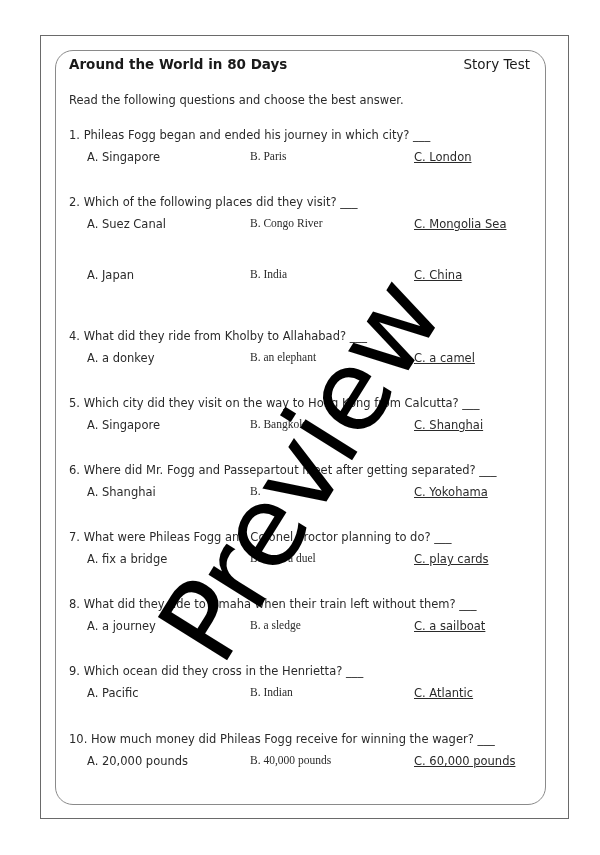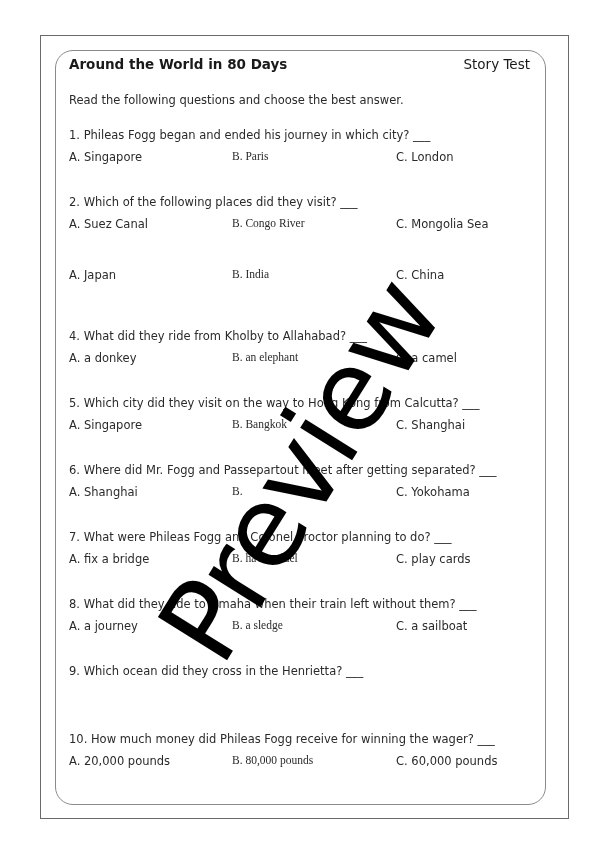--- a/index.html
+++ b/index.html
@@ -7,23 +7,23 @@
          font-family: "DejaVu Sans", sans-serif; color: #2a2a2a; }
   .outer-frame { position: absolute; left: 40px; top: 35px; width: 529px; height: 784px;
                  border: 1.5px solid #6a6a6a; box-sizing: border-box; }
   .inner-box { position: absolute; left: 55px; top: 50px; width: 491px; height: 755px;
                border: 1.2px solid #8a8a8a; border-radius: 18px; box-sizing: border-box; }
   .title { position: absolute; left: 69px; top: 56px; font-weight: bold; font-size: 13.5px; color: #1a1a1a; }
   .subtitle { position: absolute; right: 70px; top: 56px; font-weight: normal; font-size: 13.5px; color: #1a1a1a; }
   .instructions { position: absolute; left: 69px; top: 93px; font-size: 11.5px; }
   .question { position: absolute; left: 69px; width: 470px; }
   .q-text { font-size: 11.5px; white-space: nowrap; height: 16px; }
-  .options { position: relative; height: 16px; margin-top: 6px; font-size: 11.5px; }
+  .options { position: relative; height: 16px; margin-top: 6px; font-size: 11.5px; margin-left: 18px; }
   .opt { position: absolute; top: 0; white-space: nowrap; }
-  .opt.a { left: 0; } .opt.b { left: 163px; font-family: Liberation Serif, serif; } .opt.c { left: 327px; }
+  .opt.a { left: 0; } .opt.b { left: 163px; font-family: Liberation Serif, serif; } .opt.c { left: 327px; text-decoration: underline; }
   .watermark { position: absolute; left: 300px; top: 470px; transform: translate(-50%, -50%) rotate(-58deg);
                font-family: "DejaVu Sans", sans-serif; font-size: 112px; color: #000000;
                letter-spacing: -2px; white-space: nowrap; pointer-events: none; line-height: 1; }
 </style>
 </head>
 <body>
 
 <div class="outer-frame"></div>
 <div class="inner-box"></div>
 
@@ -97,24 +97,29 @@
   <div class="q-text">8. What did they ride to Omaha when their train left without them? ___</div>
   <div class="options">
     <span class="opt a">A. a journey</span>
     <span class="opt b">B. a sledge</span>
     <span class="opt c">C. a sailboat</span>
   </div>
 </div>
 
 <div class="question" style="top:664px">
   <div class="q-text">9. Which ocean did they cross in the Henrietta? ___</div>
+  <div class="options">
+    <span class="opt a">A. Pacific</span>
+    <span class="opt b">B. Indian</span>
+    <span class="opt c">C. Atlantic</span>
+  </div>
 </div>
 
 <div class="question" style="top:732px">
   <div class="q-text">10. How much money did Phileas Fogg receive for winning the wager? ___</div>
   <div class="options">
     <span class="opt a">A. 20,000 pounds</span>
-    <span class="opt b">B. 80,000 pounds</span>
+    <span class="opt b">B. 40,000 pounds</span>
     <span class="opt c">C. 60,000 pounds</span>
   </div>
 </div>
 
 <div class="watermark">Preview</div>
 
 </body></html>

